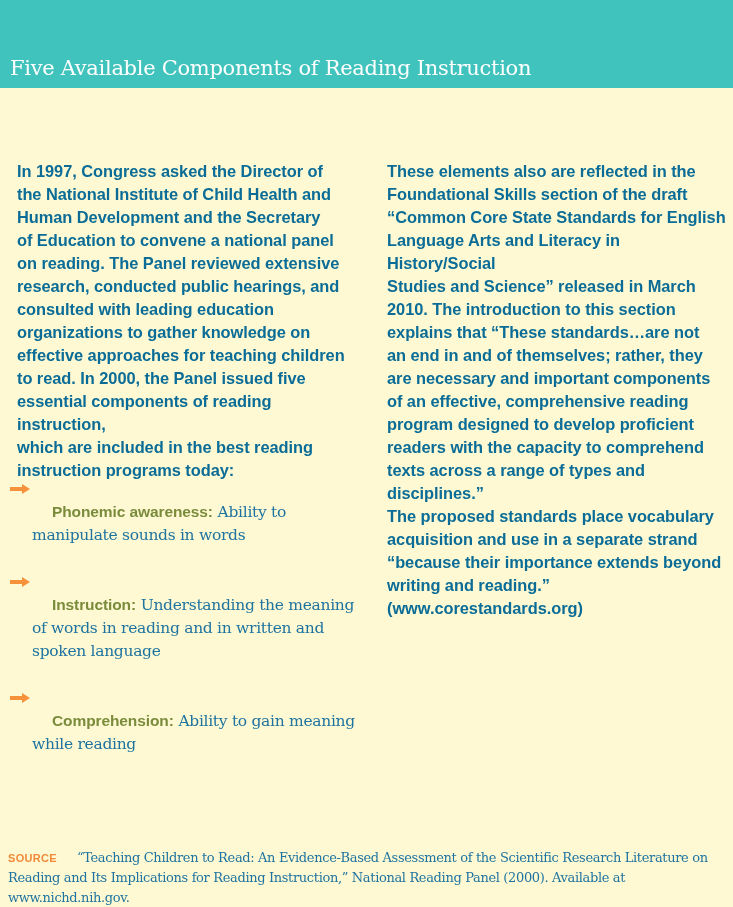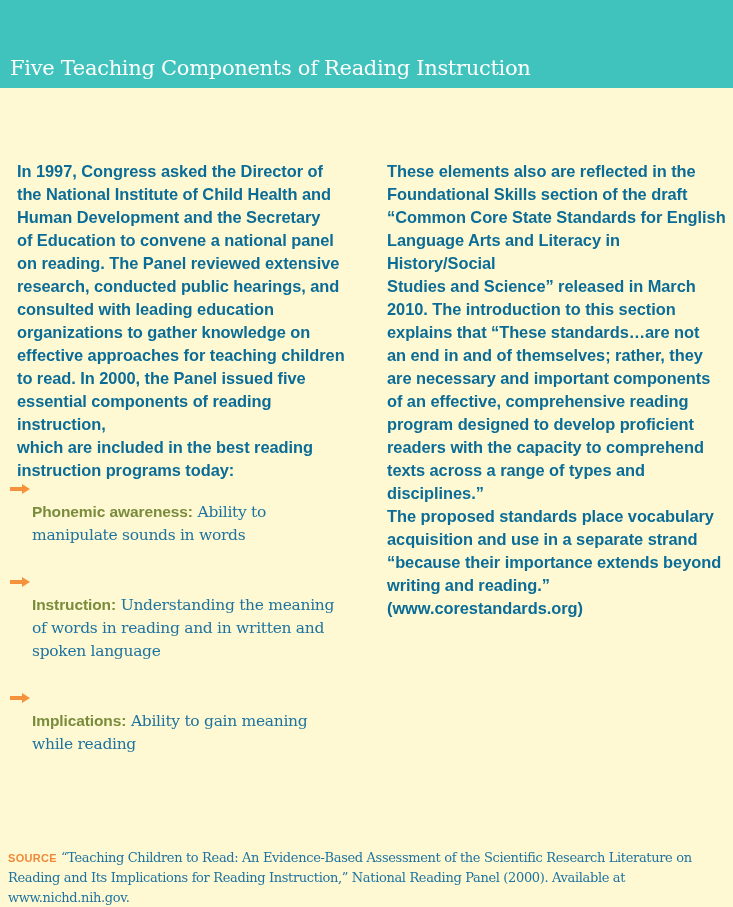--- a/index.html
+++ b/index.html
@@ -78,46 +78,47 @@
       left: 0;
       top: 7px;
       width: 20px;
       height: 10px;
     }
     .bullet-term {
       font-family: "Liberation Sans", sans-serif;
       font-weight: bold;
       color: #7A8C3C;
       letter-spacing: -0.1px;
+      margin-left: 20px;
     }
     .source {
       position: absolute;
       left: 8px;
       top: 848px;
       width: 725px;
       font-family: "DejaVu Serif", serif;
       font-size: 13px;
       line-height: 20px;
       color: #1E73A0;
       letter-spacing: -0.35px;
     }
     .source-label {
       font-family: "Liberation Sans", sans-serif;
       font-weight: bold;
       font-size: 11px;
       color: #F08A3A;
       letter-spacing: 0.3px;
-      margin-right: 4px;
+      margin-right: 20px;
     }
   </style>
 </head>
 <body>
 
 <div class="header">
-  <h1 class="header-title">Five Teaching Components of Reading Instruction</h1>
+  <h1 class="header-title">Five Available Components of Reading Instruction</h1>
 </div>
 
 <div class="col-left">
   <p class="intro">In 1997, Congress asked the Director of
 the National Institute of Child Health and
 Human Development and the Secretary
 of Education to convene a national panel
 on reading. The Panel reviewed extensive
 research, conducted public hearings, and
 consulted with leading education
@@ -139,21 +140,21 @@
   <li class="bullet">
     <svg class="bullet-arrow" viewBox="0 0 20 10">
         <path d="M0 3 H12 V0 L20 5 L12 10 V7 H0 Z" fill="#F6923C"></path>
       </svg><span class="bullet-term">Instruction:</span><span> Understanding the meaning
 of words in reading and in written and
 spoken language</span>
   </li>
   <li class="bullet">
     <svg class="bullet-arrow" viewBox="0 0 20 10">
         <path d="M0 3 H12 V0 L20 5 L12 10 V7 H0 Z" fill="#F6923C"></path>
-      </svg><span class="bullet-term">Implications:</span><span> Ability to gain meaning
+      </svg><span class="bullet-term">Comprehension:</span><span> Ability to gain meaning
 while reading</span>
   </li>
 </ul>
 
 <div class="col-right">
   <p class="intro">These elements also are reflected in the
 Foundational Skills section of the draft
 “Common Core State Standards for English
 Language Arts and Literacy in History/Social
 Studies and Science” released in March

